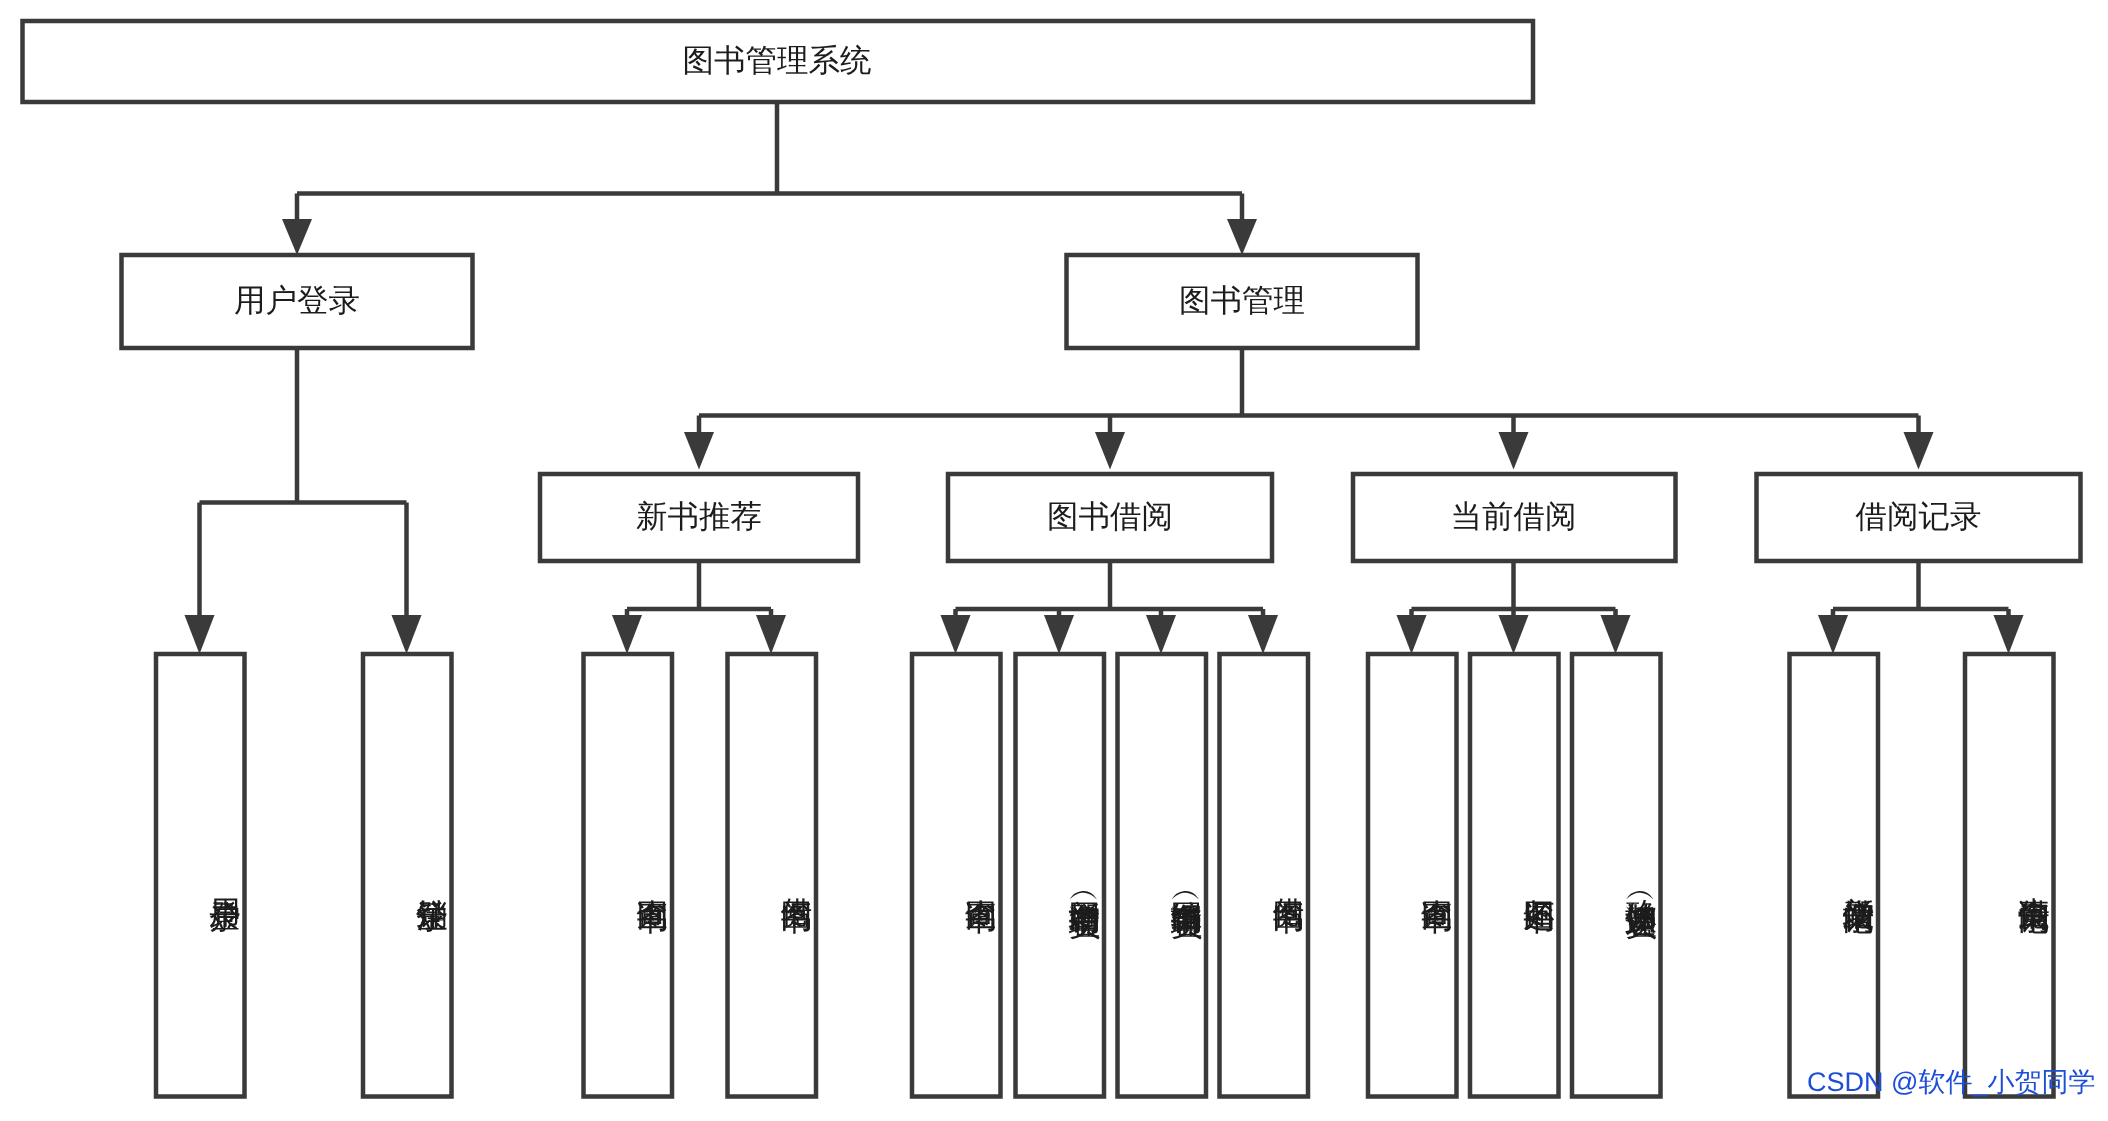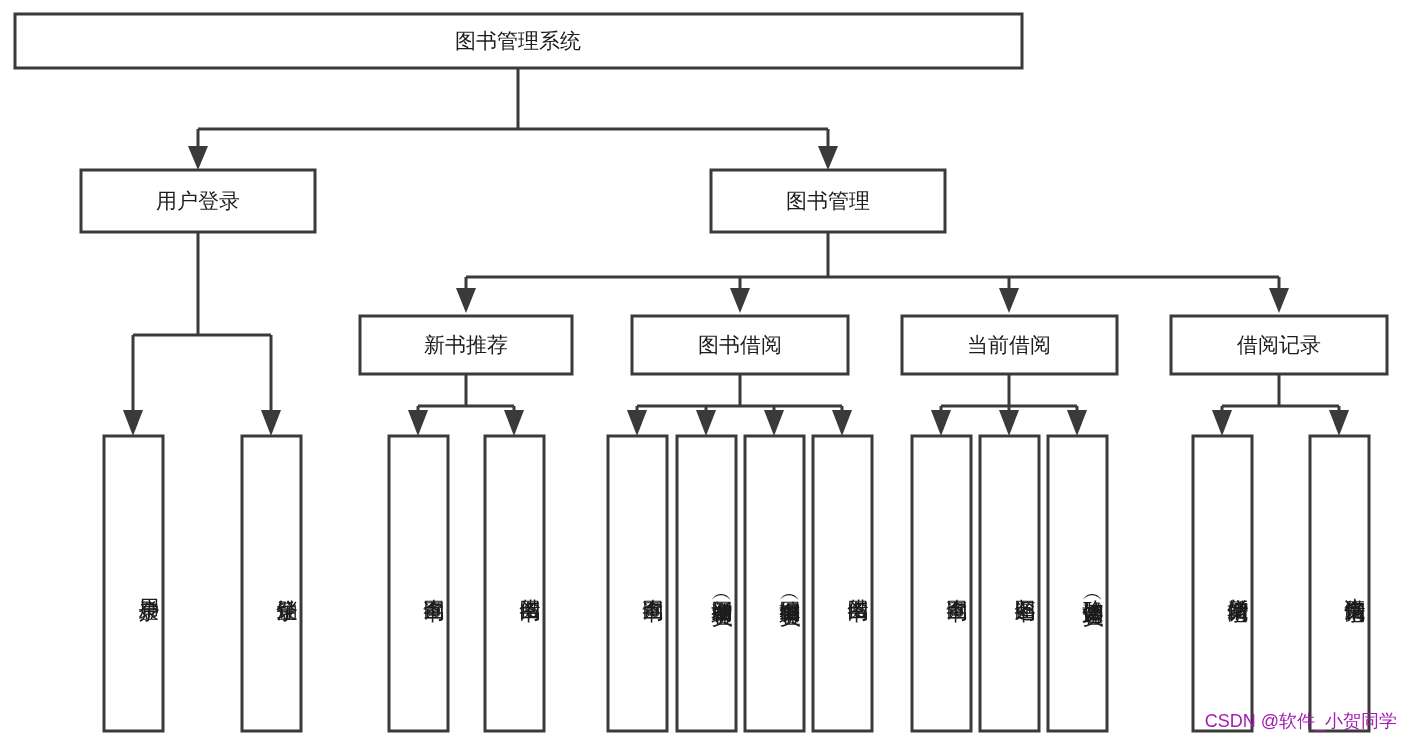--- a/index.html
+++ b/index.html
@@ -66,21 +66,21 @@
   }
   .vlabel.center {
     justify-content: center;
   }
   .watermark {
     position: absolute;
     right: 8px;
     bottom: 2px;
     font-family: "Liberation Sans", "DejaVu Sans", sans-serif;
     font-size: 18px;
-    color: #a21caf;
+    color: #1d4ed8;
     white-space: nowrap;
     user-select: none;
   }
 </style>
 </head>
 <body>
 
 <div id="diagram-root">
 
   <svg id="tree-svg" viewBox="0 0 1405 747">

